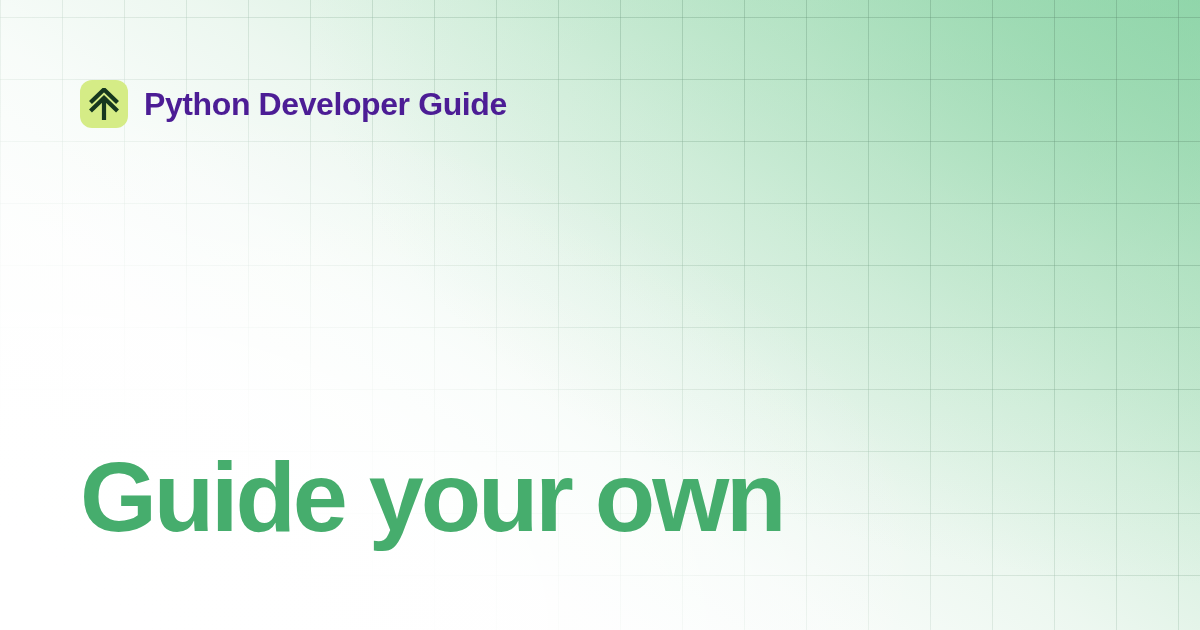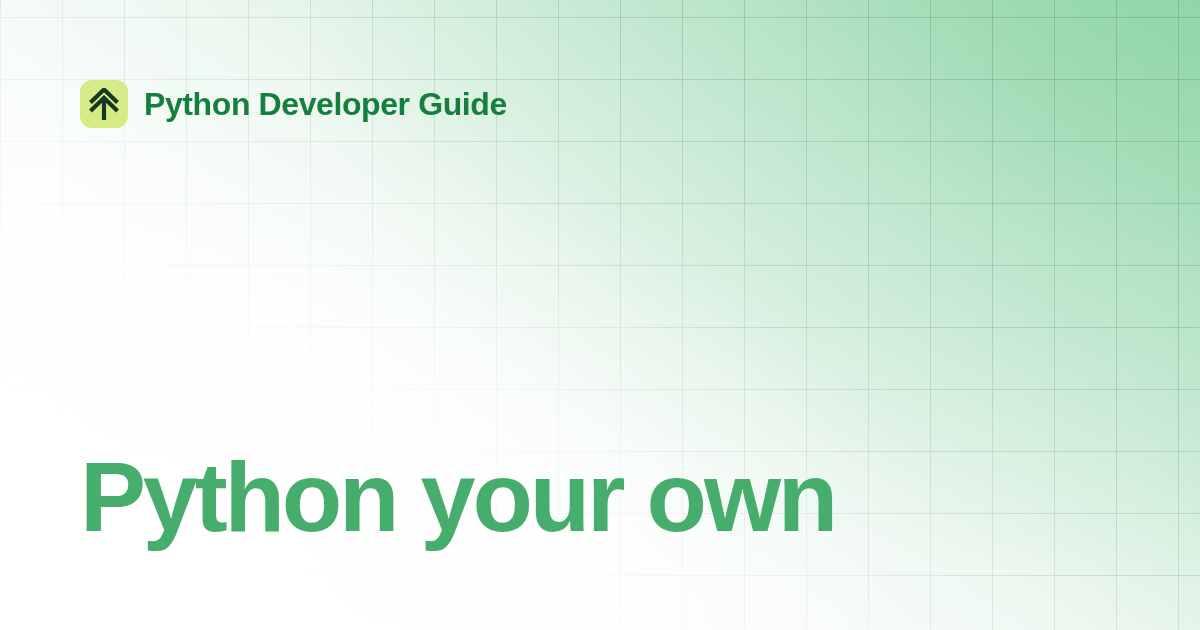--- a/index.html
+++ b/index.html
@@ -125,21 +125,21 @@
   }
 
   .brand-badge svg {
     display: block;
   }
 
   .brand-title {
     font-size: 32px;
     line-height: 1;
     font-weight: 700;
-    color: #15803d;
+    color: #4c1d95;
     letter-spacing: -0.4px;
     white-space: nowrap;
   }
 
   .headline {
     position: absolute;
     left: 80px;
     top: 446px;
     font-size: 99px;
     line-height: 1.04;
@@ -172,16 +172,16 @@
 
             <path d="M3 21.5 L15 10 L27 21.5" stroke="#16381f" stroke-width="4.2" stroke-linecap="square" stroke-linejoin="miter" fill="none"></path>
 
             <path d="M15 11.5 L15 31" stroke="#16381f" stroke-width="4.2" stroke-linecap="square" fill="none"></path>
           </svg>
         </span>
       </div>
       <div class="brand-title">Python Developer Guide</div>
     </div>
 
-    <h1 class="headline">Python your own</h1>
+    <h1 class="headline">Guide your own</h1>
 
   </div>
 </div>
 
 </body></html>

